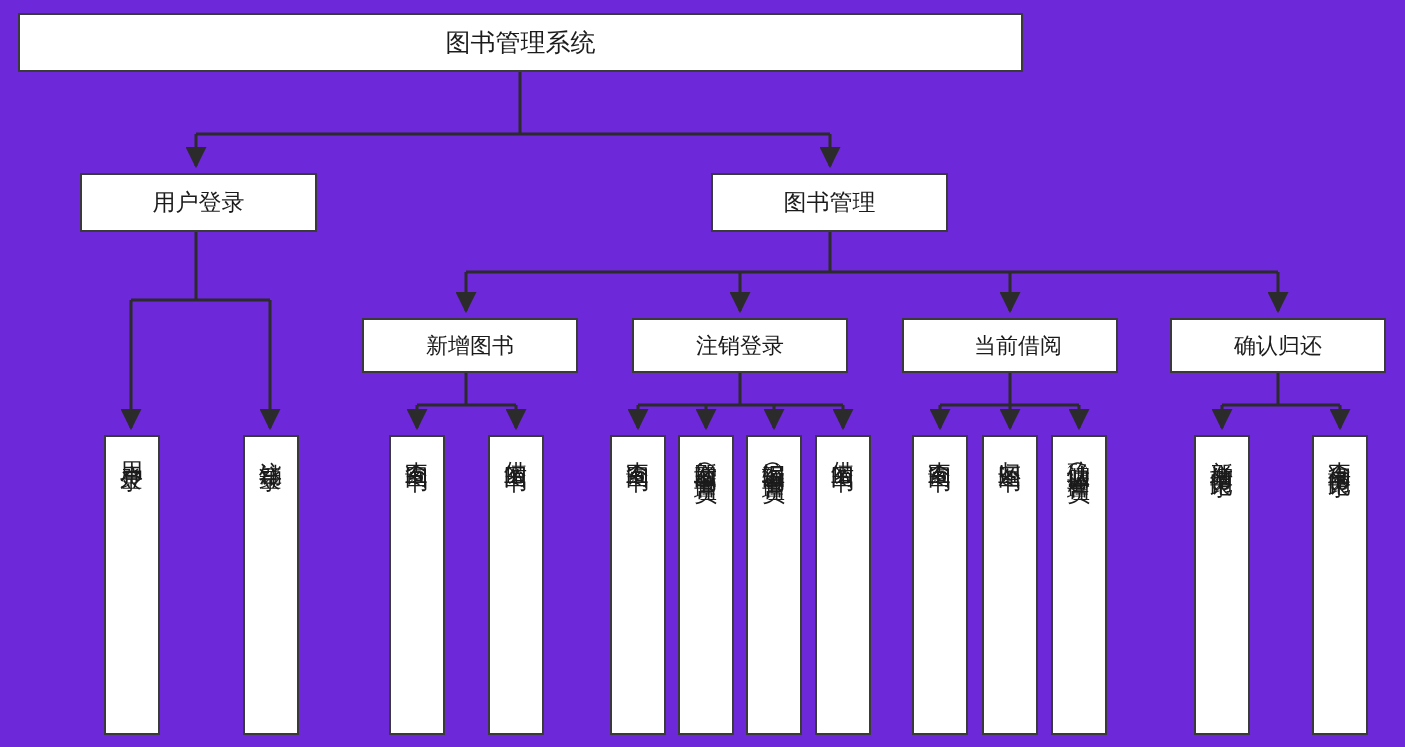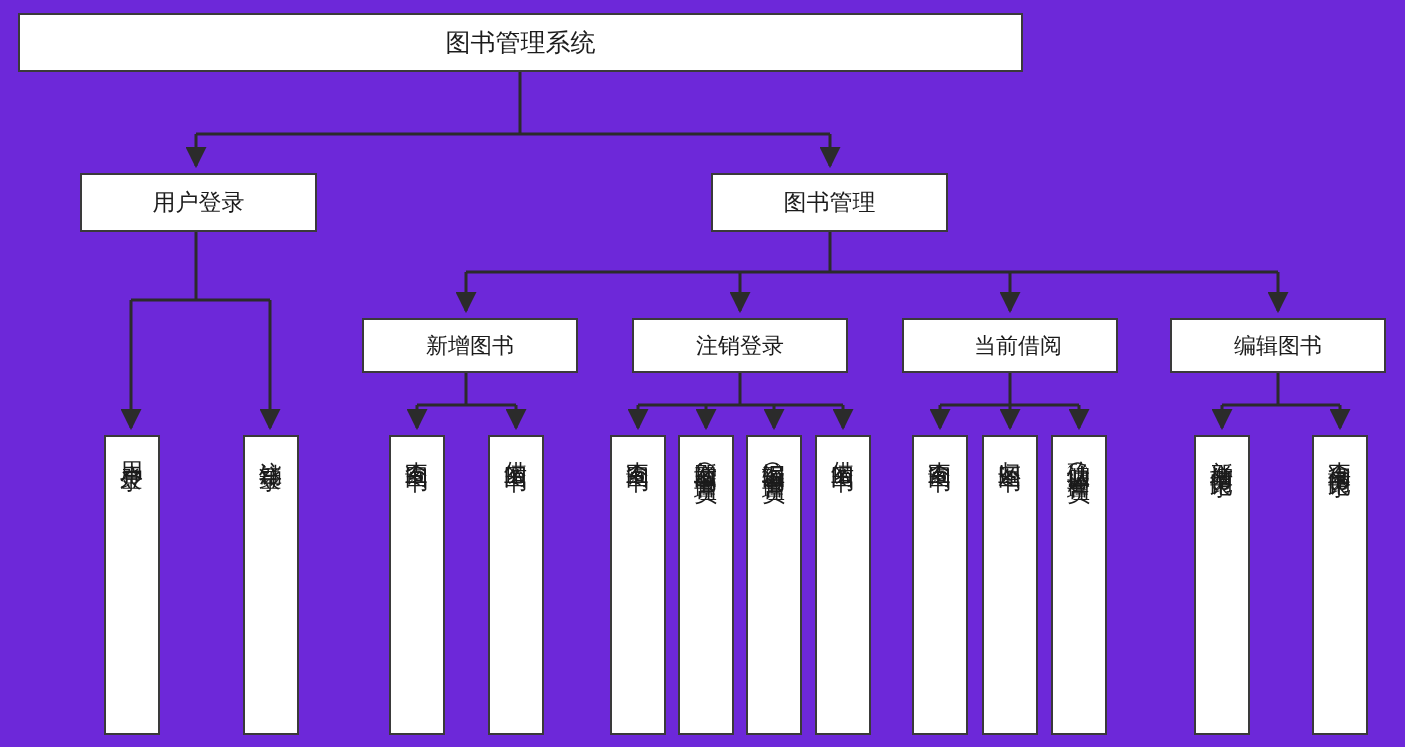--- a/index.html
+++ b/index.html
@@ -137,21 +137,21 @@
   <div class="node lvl2" style="left:362px; top:318px; width:216px; height:55px;">
     <span class="label">新增图书</span>
   </div>
   <div class="node lvl2" style="left:632px; top:318px; width:216px; height:55px;">
     <span class="label">注销登录</span>
   </div>
   <div class="node lvl2" style="left:902px; top:318px; width:216px; height:55px;padding-left:16px;">
     <span class="label">当前借阅</span>
   </div>
   <div class="node lvl2" style="left:1170px; top:318px; width:216px; height:55px;">
-    <span class="label">编辑图书</span>
+    <span class="label">确认归还</span>
   </div>
 
   <div class="node leaf" style="left:104px; top:435px; width:56px; height:300px;">
     <span class="label">用户登录</span>
   </div>
   <div class="node leaf" style="left:243px; top:435px; width:56px; height:300px;">
     <span class="label">注销登录</span>
   </div>
 
   <div class="node leaf" style="left:389px; top:435px; width:56px; height:300px;">

